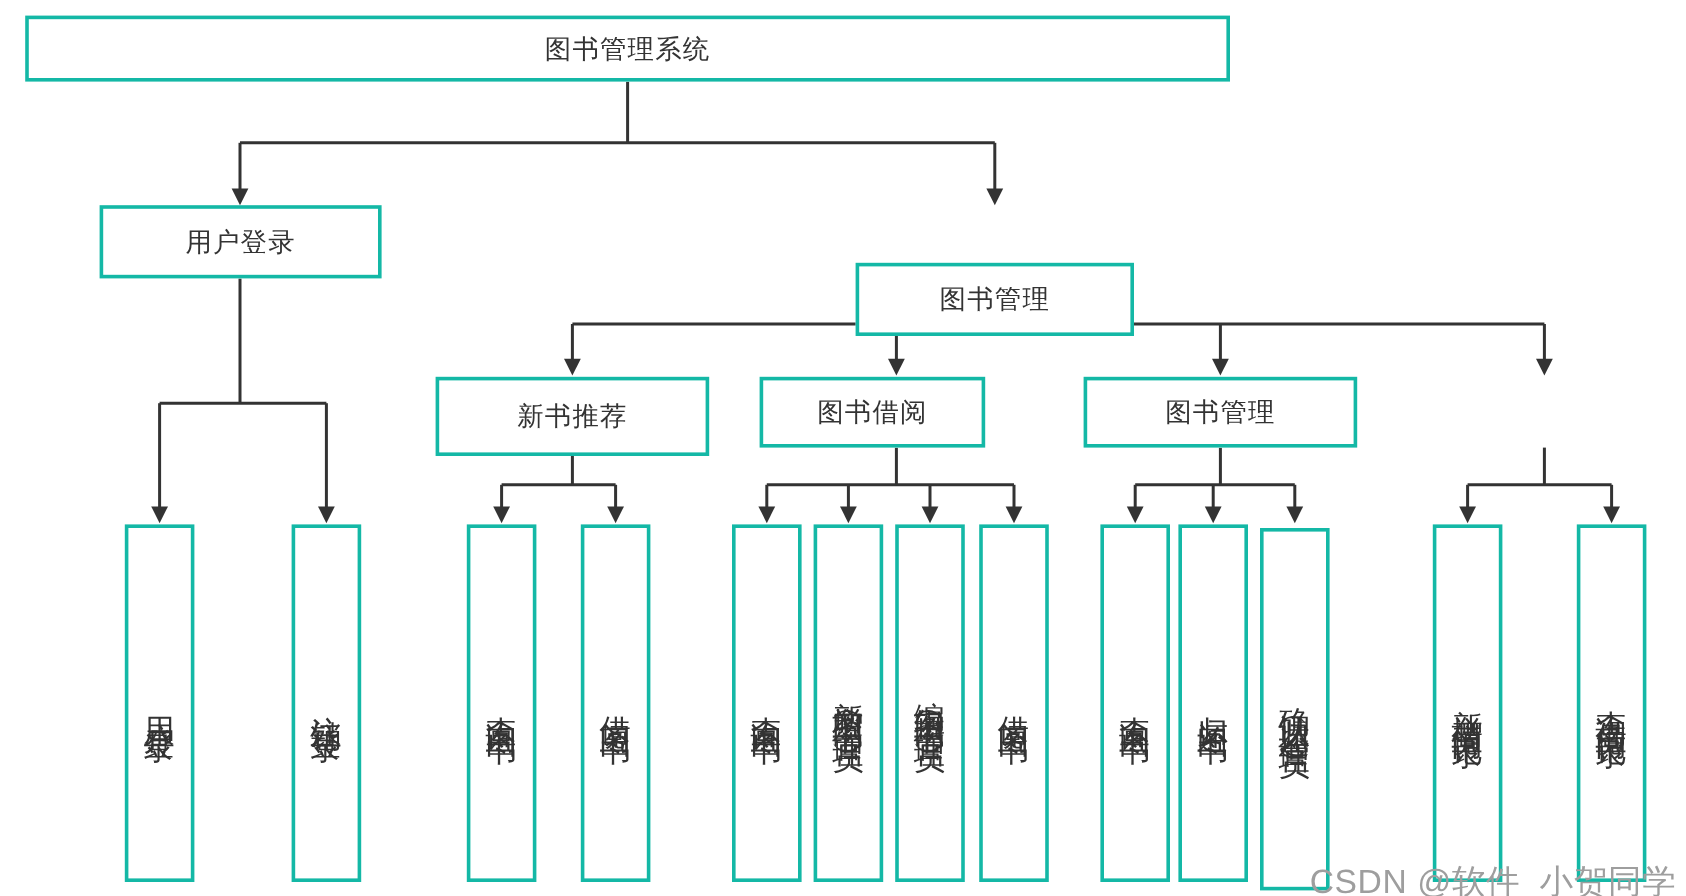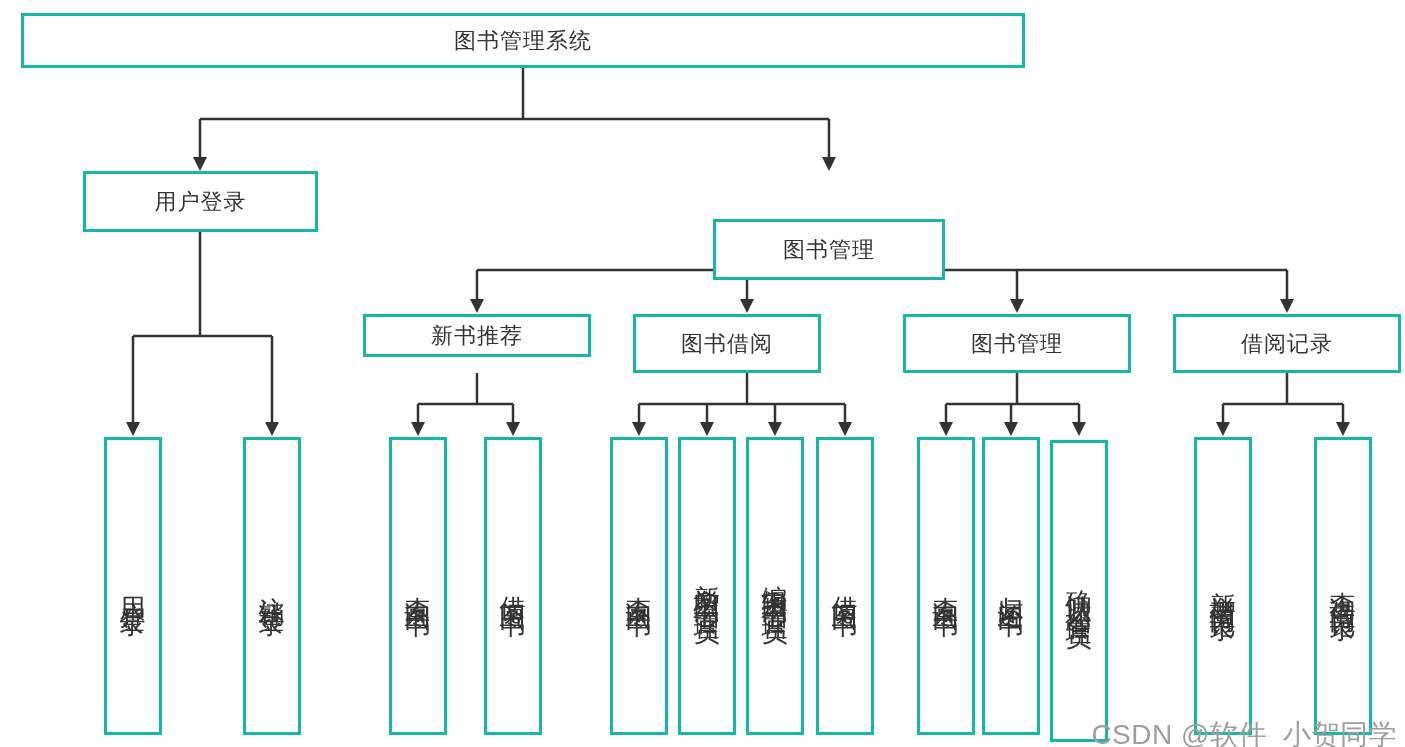--- a/index.html
+++ b/index.html
@@ -115,31 +115,28 @@
     <span>图书管理系统</span>
   </div>
 
   <div class="box h-box" style="left:83px; top:171px; width:235px; height:61px;">
     <span>用户登录</span>
   </div>
   <div class="box h-box" style="left:713px; top:171px; width:232px; height:61px;margin-top:48px;">
     <span>图书管理</span>
   </div>
 
-  <div class="box h-box" style="left:363px; top:314px; width:228px; height:43px;font-family:Liberation Serif, serif;">
+  <div class="box h-box" style="left:363px; top:314px; width:228px; height:66px;font-family:Liberation Serif, serif;">
     <span>新书推荐</span>
   </div>
   <div class="box h-box" style="left:633px; top:314px; width:188px; height:59px;">
     <span>图书借阅</span>
   </div>
   <div class="box h-box" style="left:903px; top:314px; width:228px; height:59px;">
     <span>图书管理</span>
-  </div>
-  <div class="box h-box" style="left:1173px; top:314px; width:228px; height:59px;">
-    <span>借阅记录</span>
   </div>
 
   <div class="box v-box" style="left:104px; top:437px; width:58px; height:298px;">
     <span>用户登录</span>
   </div>
   <div class="box v-box" style="left:243px; top:437px; width:58px; height:298px;">
     <span>注销登录</span>
   </div>
 
   <div class="box v-box" style="left:389px; top:437px; width:58px; height:298px;">

